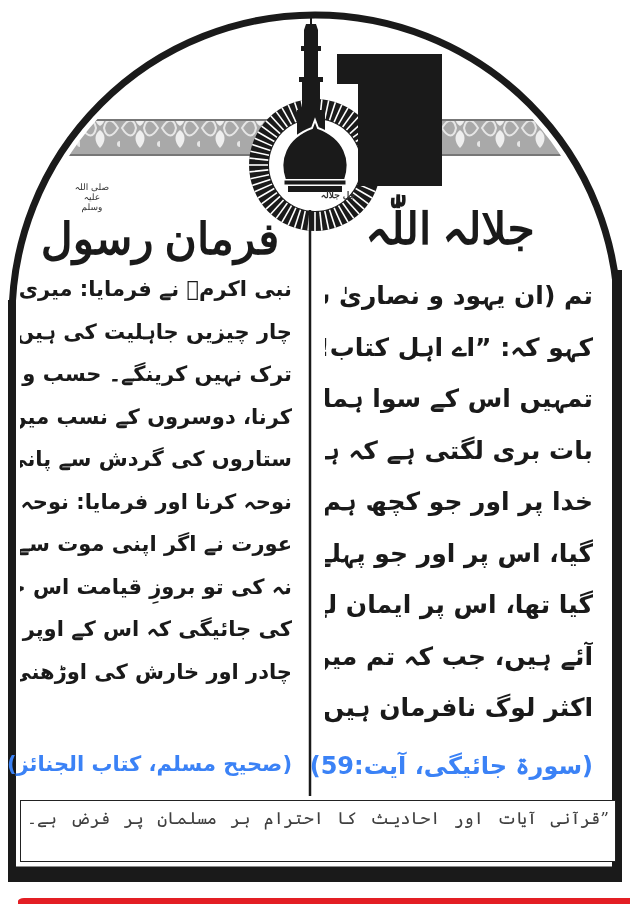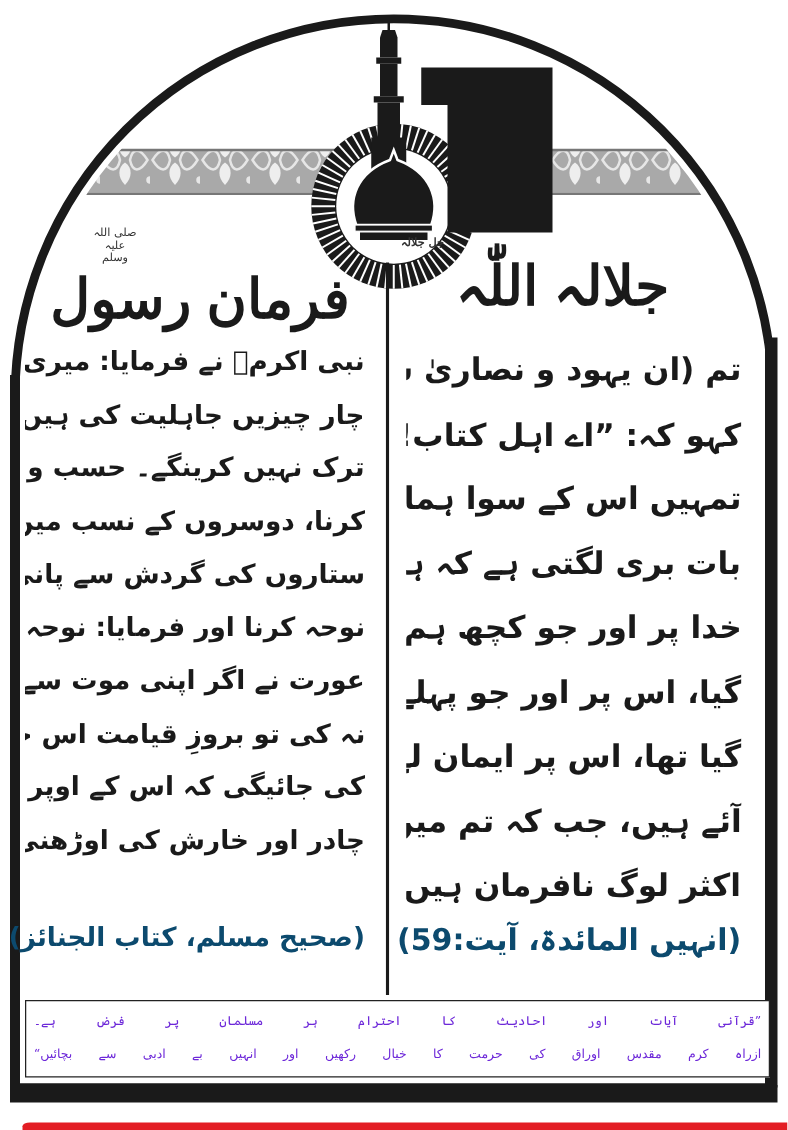--- a/index.html
+++ b/index.html
@@ -3,21 +3,21 @@
   <meta charset="utf-8">
   <style>
     * { box-sizing: border-box; margin: 0; padding: 0; }
     html, body { width: 630px; height: 904px; background: #ffffff; overflow: hidden; }
     body { position: relative; font-family: "DejaVu Sans", sans-serif; color: #1a1a1a; }
 
     #frame-svg { position: absolute; left: 0; top: 0; width: 630px; height: 904px; }
 
     .heading {
       position: absolute; direction: rtl; text-align: center;
-      font-family: Liberation Sans, sans-serif; font-weight: bold;
+      font-family: Liberation Serif, serif; font-weight: bold;
       font-size: 44px; line-height: 50px; color: #1a1a1a; letter-spacing: -1px;
     }
     #heading-right { left: 330px; width: 240px; top: 205px; }
     #heading-left  { left: 40px;  width: 240px; top: 215px; }
 
     .honorific {
       position: absolute; direction: rtl; font-family: "DejaVu Serif", serif;
       font-size: 9px; line-height: 10px; color: #333; text-align: center;
     }
     #honorific-right { left: 318px; top: 190px; width: 40px; font-weight: bold; }
@@ -30,34 +30,35 @@
     }
     .column .line {
       display: block; white-space: nowrap; text-align: justify;
       text-align-last: justify; overflow: hidden;
     }
     #col-right { left: 325px; width: 268px; top: 270px; font-size: 25px; line-height: 51.5px; }
     #col-left  { left: 20px;  width: 272px; top: 268px; font-size: 21px; line-height: 42.5px; }
 
     .citation {
       position: absolute; direction: rtl; text-align: center;
-      font-family: "DejaVu Sans", sans-serif; font-weight: bold; color: #0c4a6e;
+      font-family: "DejaVu Sans", sans-serif; font-weight: bold; color: #3b82f6;
       white-space: nowrap;
+      margin-top: 14px;
     }
     #citation-right { left: 325px; width: 268px; top: 732px; font-size: 24px; line-height: 40px; }
     #citation-left  { left: 20px;  width: 272px; top: 730px; font-size: 21px; line-height: 40px; }
 
     #notice-box {
       position: absolute; left: 20px; top: 800px; width: 596px; height: 62px;
       border: 1.5px solid #222; background: #fff;
       direction: rtl; text-align: center; padding: 4px 6px 0 6px;
     }
     #notice-box .notice-line {
-      display: block; font-family: "DejaVu Serif", serif; font-size: 10px;
-      line-height: 26px; white-space: nowrap; color: #6d28d9;
+      display: block; font-family: "DejaVu Serif", serif; font-size: 17px;
+      line-height: 26px; white-space: nowrap; color: #404040;
       text-align: justify; text-align-last: justify; overflow: hidden;
     }
 
     #red-rule {
       position: absolute; left: 18px; top: 898px; width: 612px; height: 6px;
       background: #e31e24; border-top-left-radius: 6px 3px;
     }
   </style>
 </head>
 <body>
@@ -188,37 +189,36 @@
   <span class="line">تم (ان یہود و نصاریٰ سے )</span>
   <span class="line">کہو کہ: ”اے اہل کتاب!</span>
   <span class="line">تمہیں اس کے سوا ہماری کونسی</span>
   <span class="line">بات بری لگتی ہے کہ ہم نے</span>
   <span class="line">خدا پر اور جو کچھ ہم پر اتارا</span>
   <span class="line">گیا، اس پر اور جو پہلے اتارا</span>
   <span class="line">گیا تھا، اس پر ایمان لے</span>
   <span class="line">آئے ہیں، جب کہ تم میں سے</span>
   <span class="line">اکثر لوگ نافرمان ہیں؟“</span>
 </div>
-<div class="citation" id="citation-right">(انہیں المائدۃ، آیت:59)</div>
+<div class="citation" id="citation-right">(سورۃ جائیگی، آیت:59)</div>
 
 <div class="heading" id="heading-left">فرمان رسول</div>
 <div class="honorific" id="honorific-left">صلی اللہ علیہ وسلم</div>
 
 <div class="column" id="col-left">
   <span class="line">نبی اکرمؐ نے فرمایا: میری امت میں</span>
   <span class="line">چار چیزیں جاہلیت کی ہیں، انہیں وہ</span>
   <span class="line">ترک نہیں کرینگے۔ حسب و نسب پر فخر</span>
   <span class="line">کرنا، دوسروں کے نسب میں طعن کرنا،</span>
   <span class="line">ستاروں کی گردش سے پانی طلب کرنا،</span>
   <span class="line">نوحہ کرنا اور فرمایا: نوحہ کرنے والی</span>
   <span class="line">عورت نے اگر اپنی موت سے قبل توبہ</span>
   <span class="line">نہ کی تو بروزِ قیامت اس حال میں کھڑی</span>
   <span class="line">کی جائیگی کہ اس کے اوپر تارکول کی</span>
   <span class="line">چادر اور خارش کی اوڑھنی ہوگی۔</span>
 </div>
 <div class="citation" id="citation-left">(صحیح مسلم، کتاب الجنائز)</div>
 
 <div id="notice-box">
   <span class="notice-line">”قرآنی آیات اور احادیث کا احترام ہر مسلمان پر فرض ہے۔</span>
-  <span class="notice-line">ازراہ کرم مقدس اوراق کی حرمت کا خیال رکھیں اور انہیں بے ادبی سے بچائیں“</span>
 </div>
 
 <div id="red-rule"></div>
 
 </body></html>

